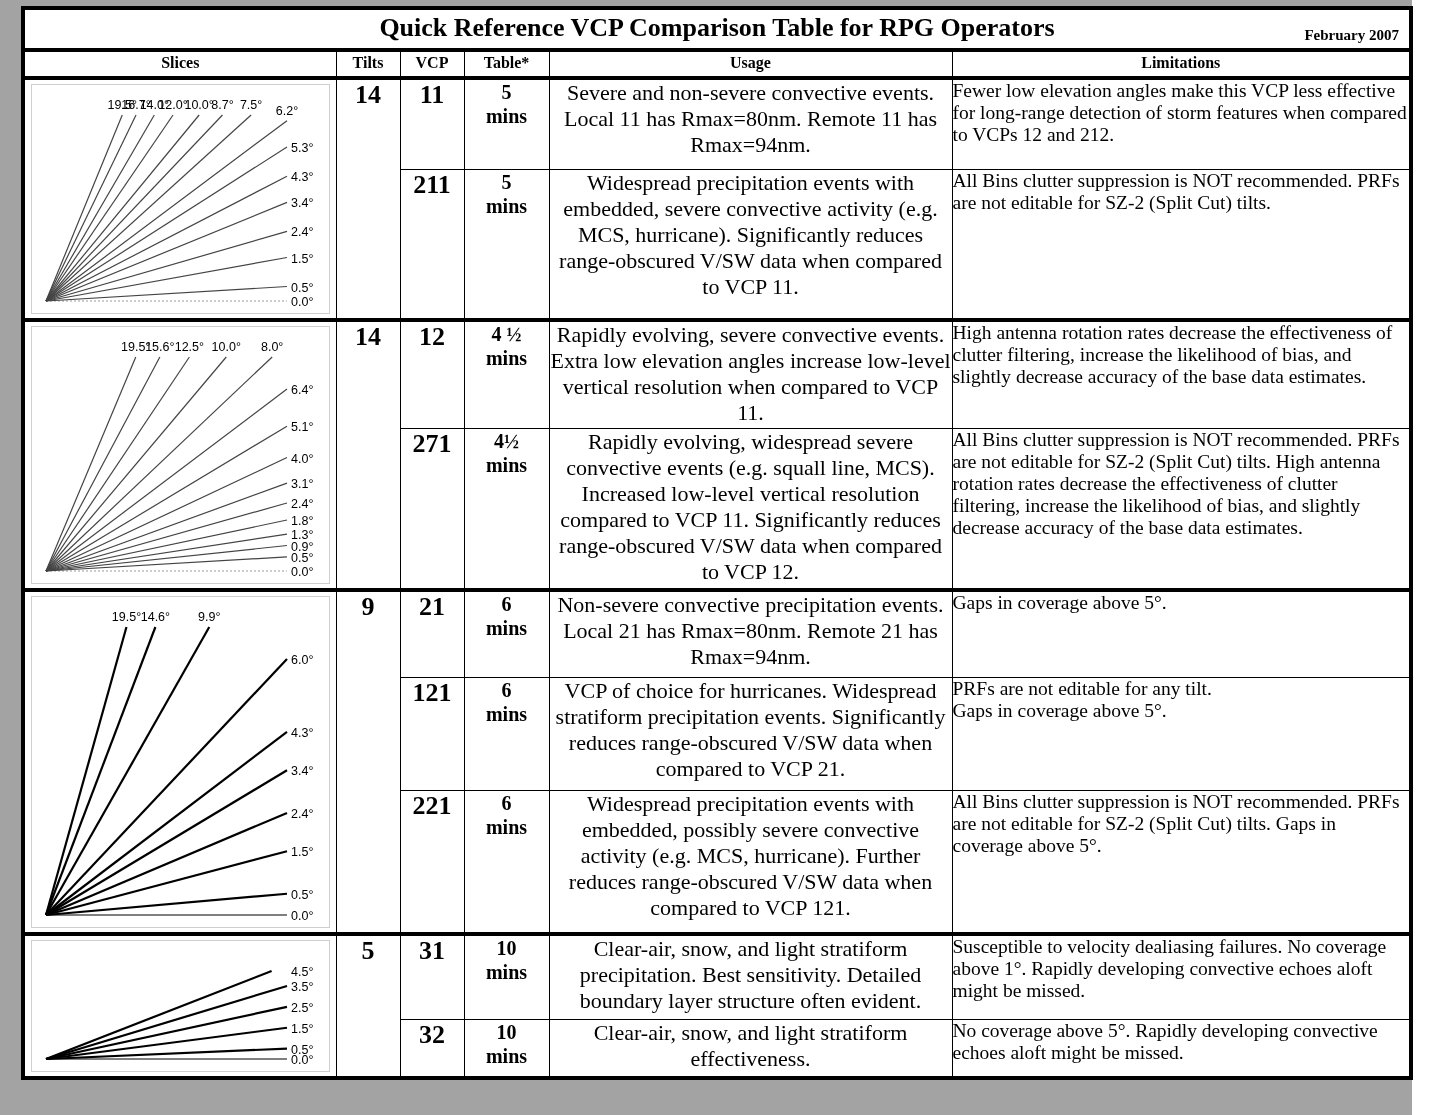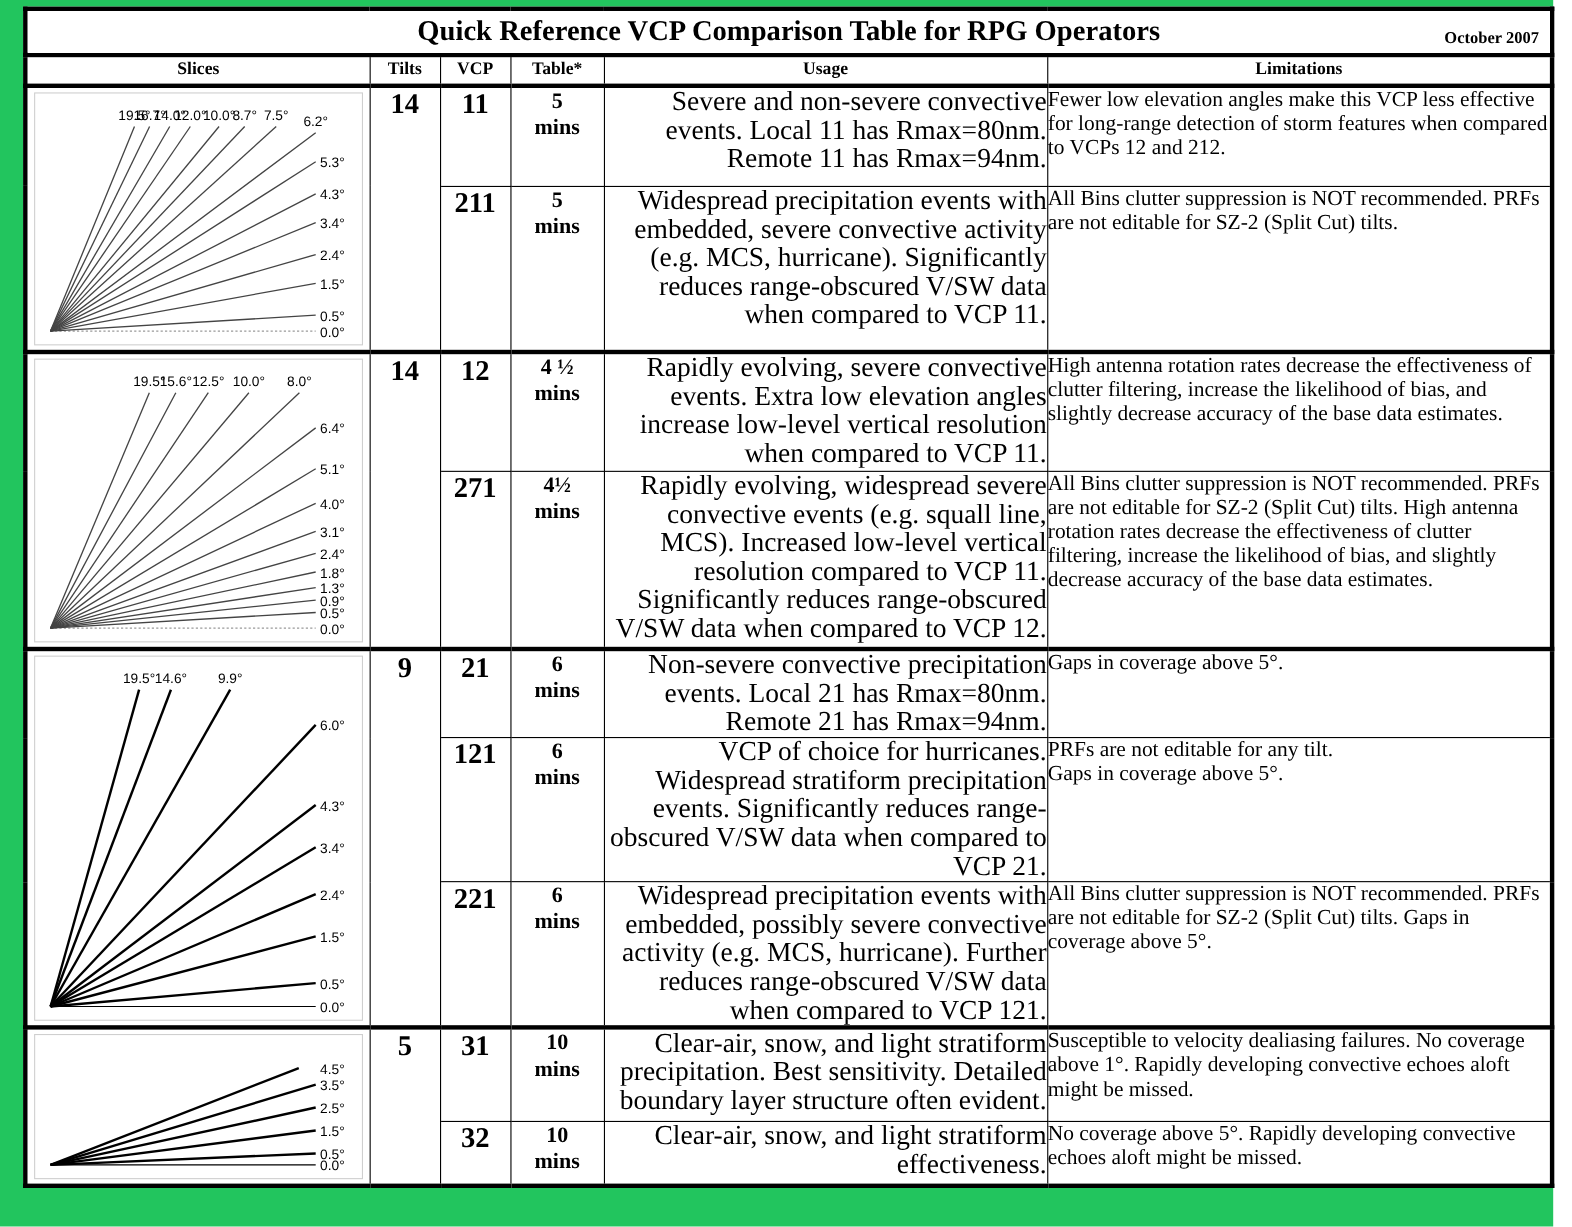--- a/index.html
+++ b/index.html
@@ -12,21 +12,21 @@
     height: 1115px;
     font-family: "Liberation Serif", "DejaVu Serif", serif;
     color: #000000;
     overflow: hidden;
   }
 
   #page {
     position: relative;
     width: 1412px;
     height: 1115px;
-    background: #22c55e;
+    background: #a3a3a3;
   }
 
   table.vcp {
     position: absolute;
     left: 21px;
     top: 6px;
     width: 1388px;
     border-collapse: collapse;
     table-layout: fixed;
     background: #ffffff;
@@ -99,25 +99,25 @@
     vertical-align: middle;
     font-weight: bold;
     margin-left: 20px;
   }
   .tilts-cell { font-size: 26px; }
   .vcp-cell   { font-size: 26px; text-align: center; }
   .time-cell  { font-size: 20px; line-height: 24px; }
 
   
   .text-cell {
-    font-size: 25px;
+    font-size: 22px;
     line-height: 26px;
     padding: 4px 8px 5px 9px;
     vertical-align: top;
-    text-align: right;
+    text-align: center;
   }
   .lim-cell {
     font-size: 19.5px;
     line-height: 22px;
     padding: 4px 8px 5px 9px;
     vertical-align: middle;
     text-align: left;
   }
   .text-cell p, .lim-cell p { margin: 0; }
 
@@ -143,21 +143,21 @@
       <col style="width:64px">
       <col style="width:64px">
       <col style="width:85px">
       <col style="width:403px">
       <col style="width:459px">
     </colgroup>
     <tbody>
       <tr>
         <td class="title-cell frame-top frame-left frame-right thick-b" colspan="6">
           <span class="title-text">Quick Reference VCP Comparison Table for RPG Operators</span>
-          <span class="title-date">October 2007</span>
+          <span class="title-date">February 2007</span>
         </td>
       </tr>
       <tr>
         <td class="colhead frame-left thick-b">Slices</td>
         <td class="colhead thick-b">Tilts</td>
         <td class="colhead thick-b">VCP</td>
         <td class="colhead thick-b">Table*</td>
         <td class="colhead thick-b">Usage</td>
         <td class="colhead thick-b frame-right">Limitations</td>
       </tr>

